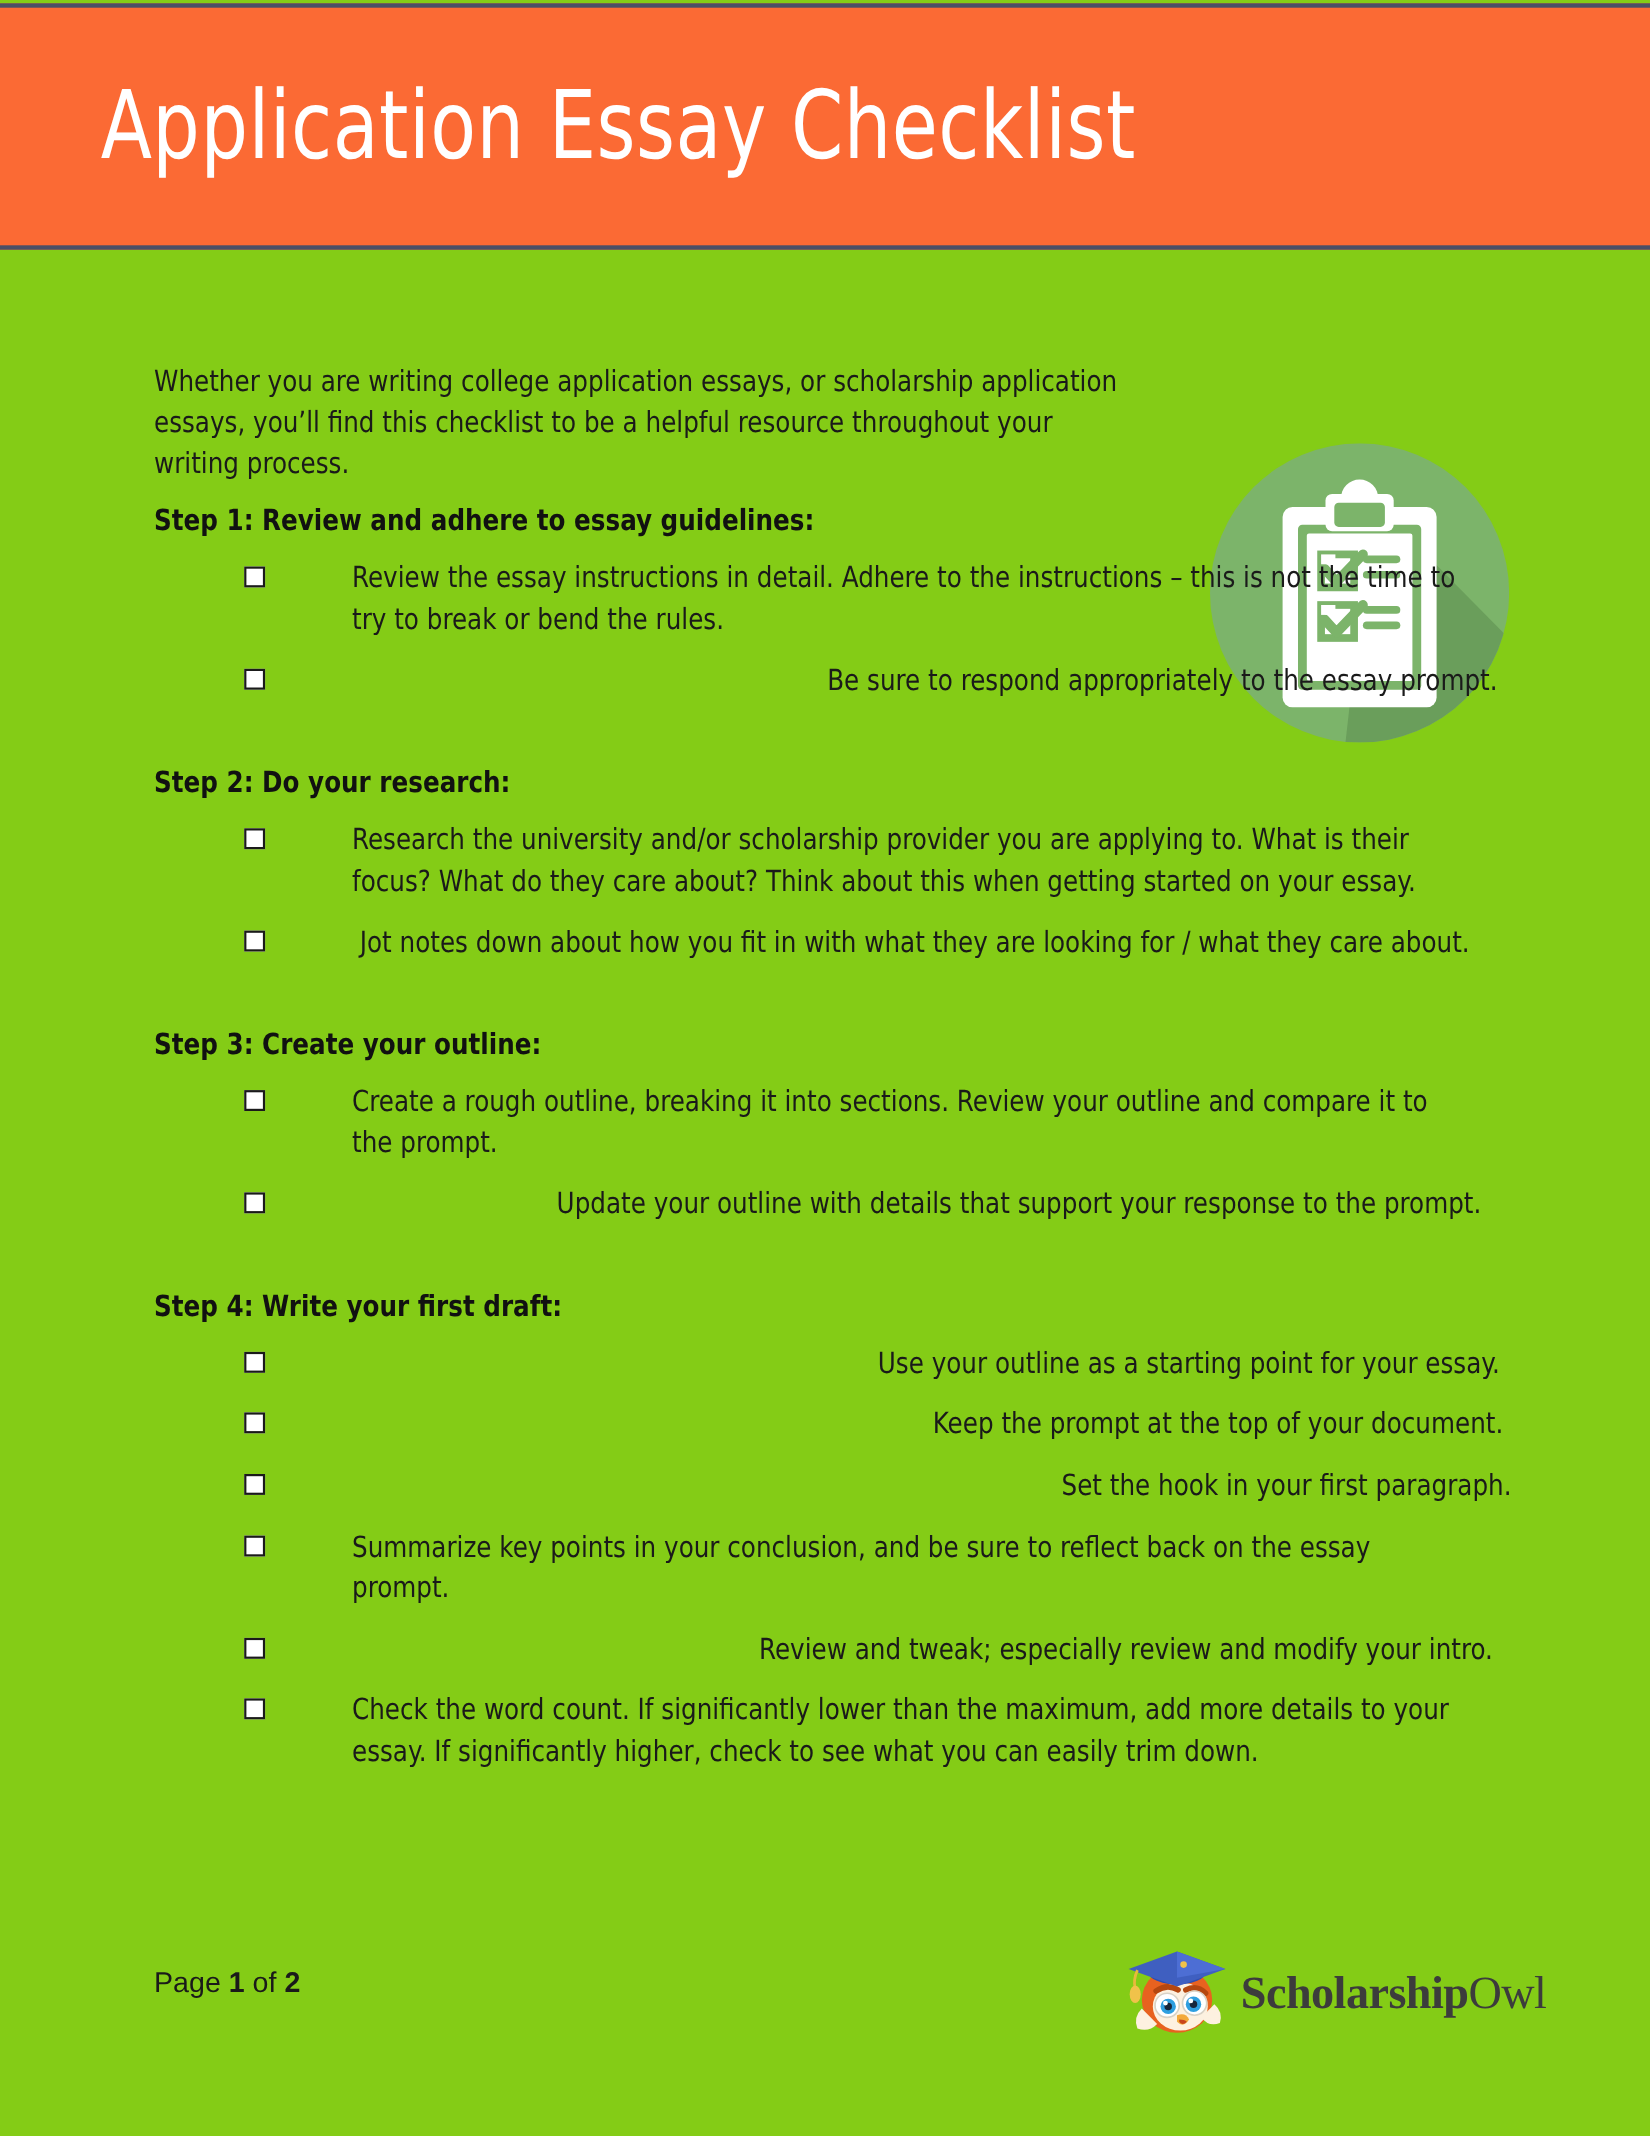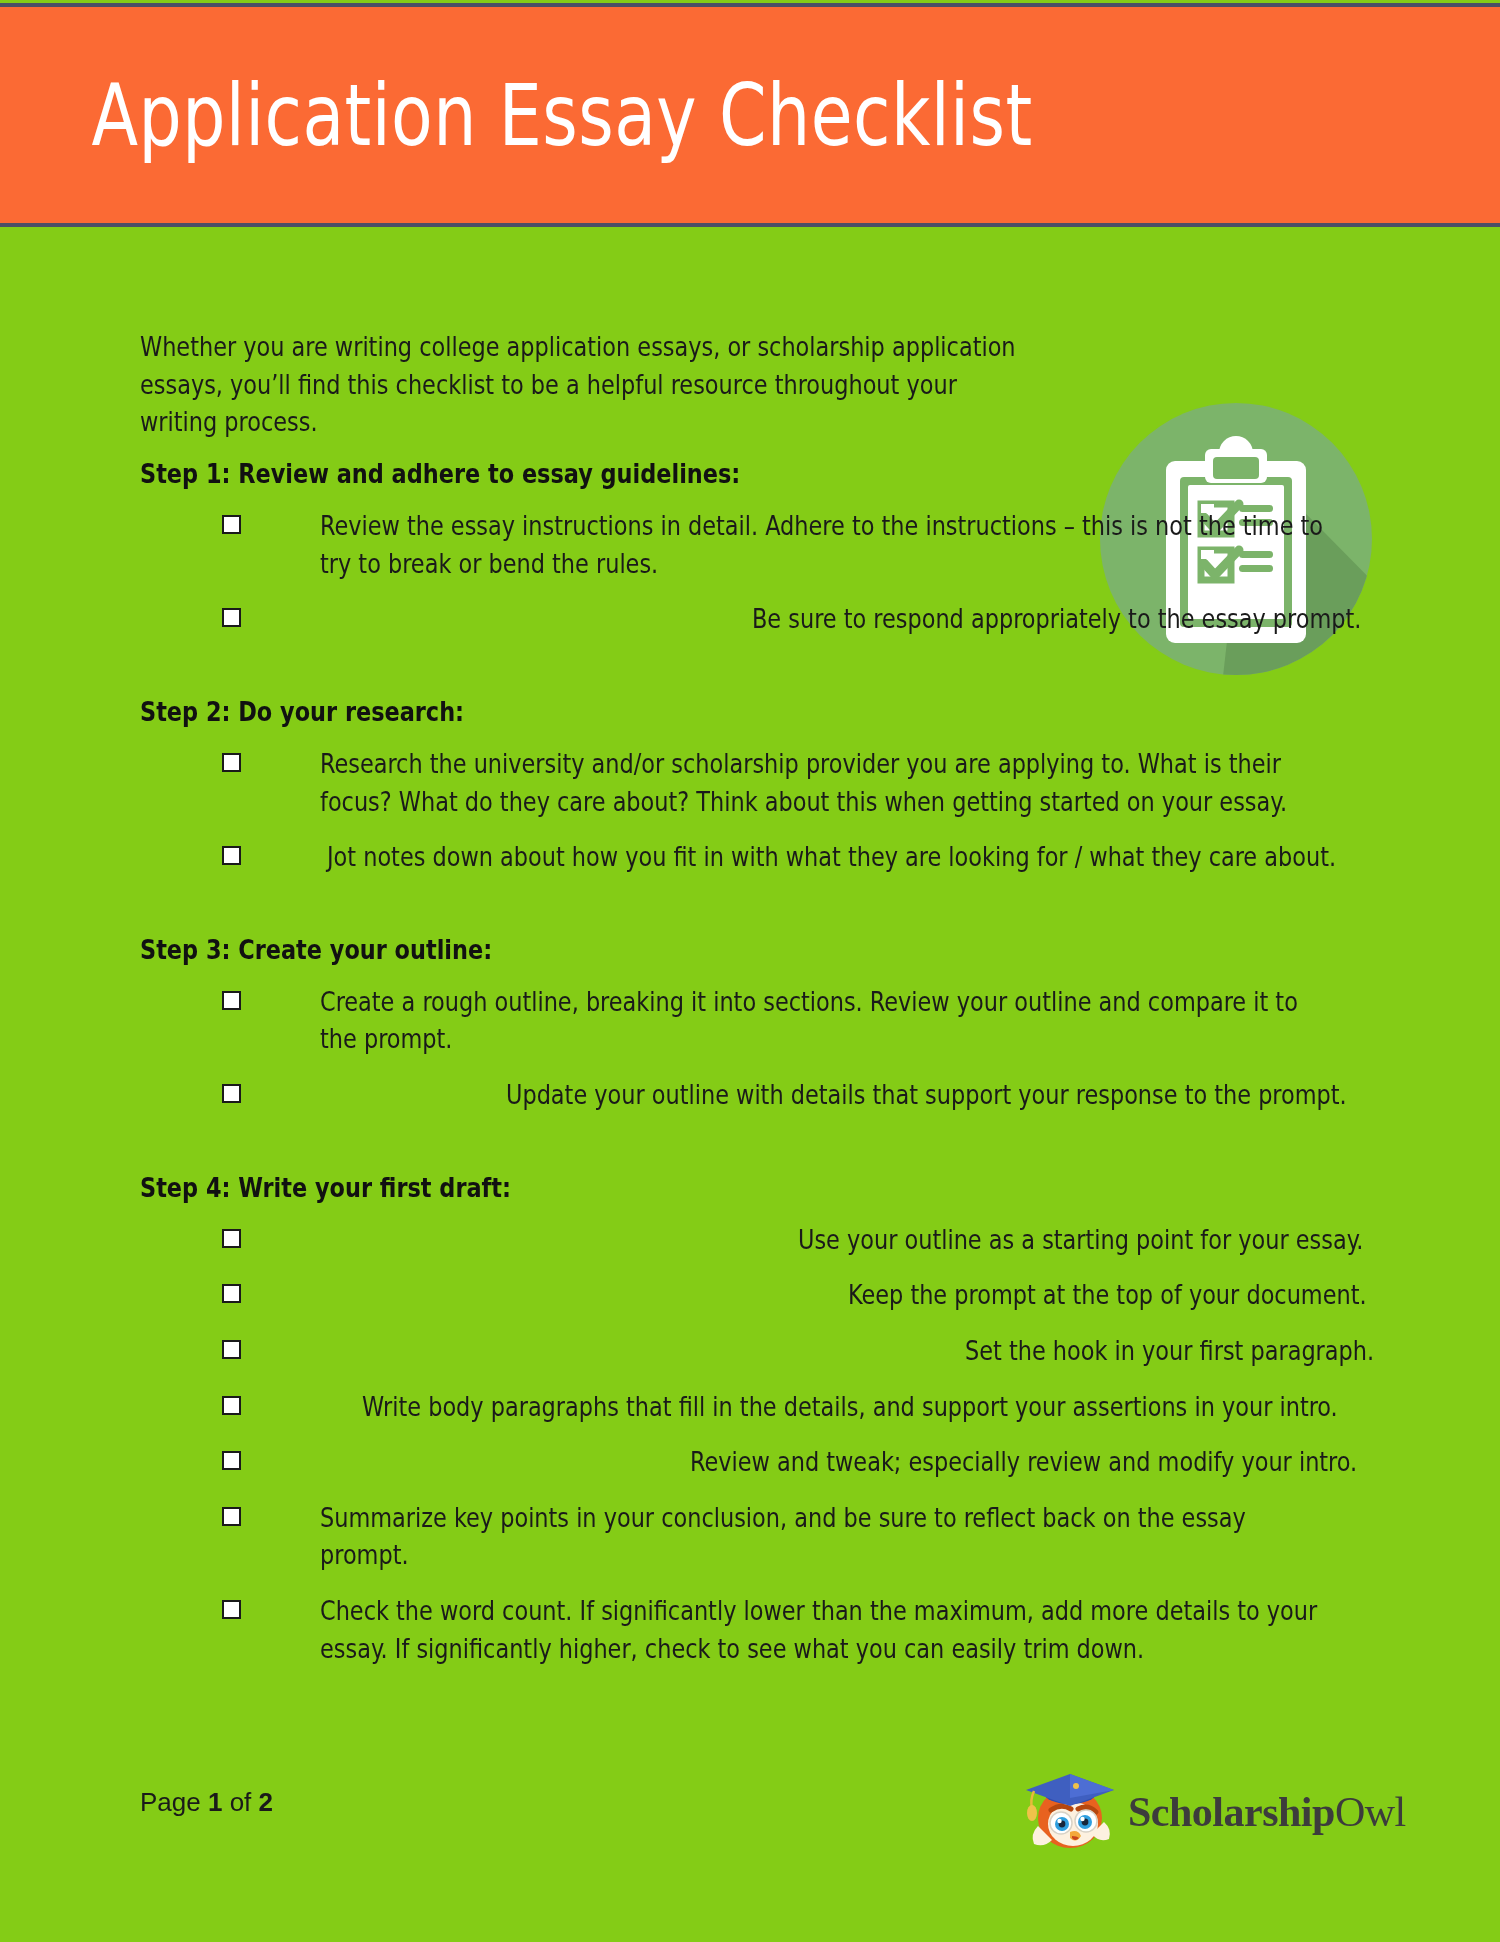--- a/index.html
+++ b/index.html
@@ -264,29 +264,25 @@
         <div class="item">
           <span class="checkbox"></span>
           <span class="item-text">Keep the prompt at the top of your document.</span>
         </div>
         <div class="item">
           <span class="checkbox"></span>
           <span class="item-text">Set the hook in your first paragraph.</span>
         </div>
         <div class="item">
           <span class="checkbox"></span>
-          <span class="item-text">Write body paragraphs that fill in the details, and support your assertions in your intro.</span>
+          <span class="item-text">Summarize key points in your conclusion, and be sure to reflect back on the essay prompt.</span>
         </div>
         <div class="item">
           <span class="checkbox"></span>
           <span class="item-text">Review and tweak; especially review and modify your intro.</span>
-        </div>
-        <div class="item">
-          <span class="checkbox"></span>
-          <span class="item-text">Summarize key points in your conclusion, and be sure to reflect back on the essay prompt.</span>
         </div>
         <div class="item">
           <span class="checkbox"></span>
           <span class="item-text">Check the word count. If significantly lower than the maximum, add more details to your essay. If significantly higher, check to see what you can easily trim down.</span>
         </div>
       </div>
 
     </div>
   </div>
 

